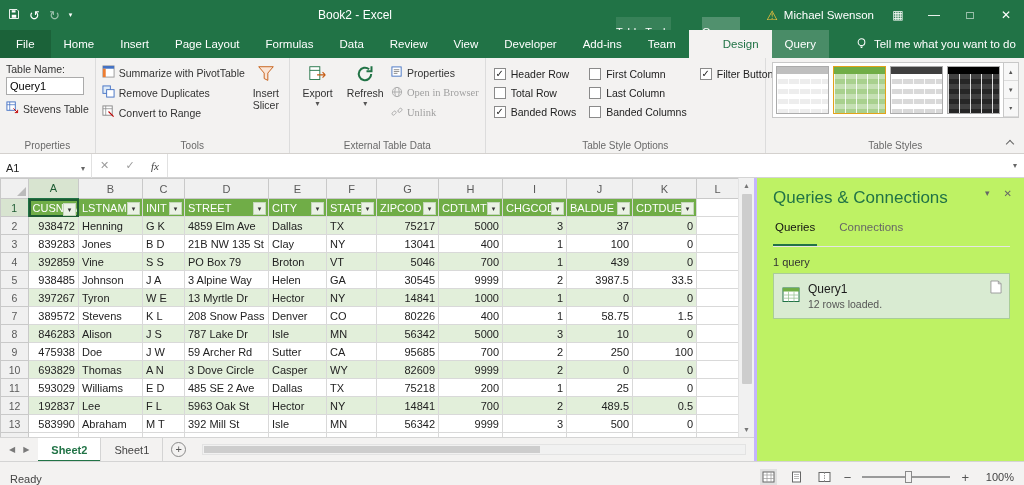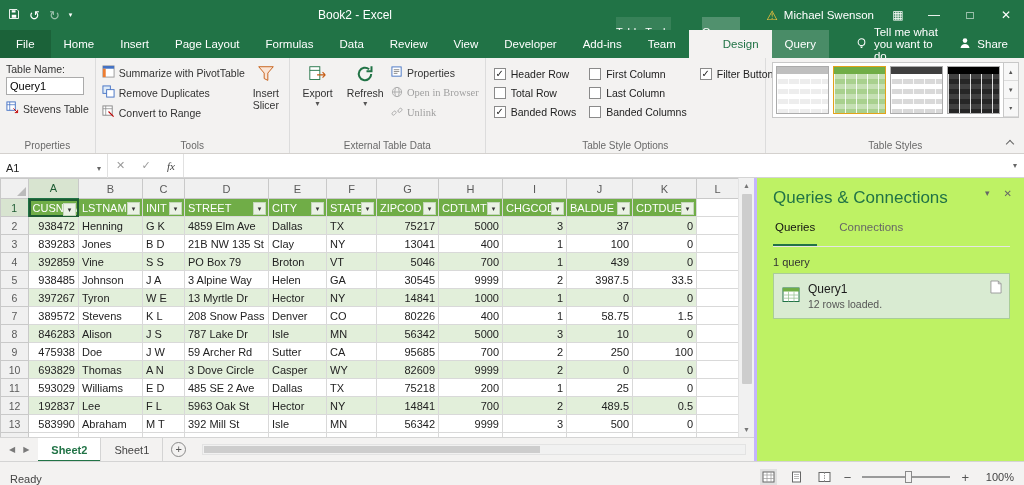--- a/index.html
+++ b/index.html
@@ -54,21 +54,21 @@
   .thumb.selcur{border:1px solid #E3A21A;box-shadow:0 0 0 1px #F5C97C inset;}
   .th-h{height:7px;flex:0 0 auto;}
   .th-b{flex:1;background-image:repeating-linear-gradient(90deg,rgba(255,255,255,.85) 0 1px,transparent 1px 11px),repeating-linear-gradient(180deg,var(--s1) 0 5px,var(--s2) 5px 10px);}
   .gscroll{width:15px;border:1px solid #C8C8C8;border-left:none;display:flex;flex-direction:column;background:#F7F7F7;height:56px;}
   .gscroll span{flex:1;display:flex;align-items:center;justify-content:center;font-size:6px;color:#555;border-bottom:1px solid #DCDCDC;}
   .collapse-btn{position:absolute;right:6px;bottom:4px;width:16px;height:14px;display:flex;align-items:center;justify-content:center;}
   .chev{width:6px;height:6px;border-left:1.5px solid #666;border-top:1.5px solid #666;transform:rotate(45deg);margin-top:3px;}
 
   
   .fbar{height:24px;background:#fff;border-bottom:1px solid #D4D4D4;display:flex;align-items:stretch;flex:0 0 auto;}
-  .namebox{width:108px;border-right:1px solid #E1E1E1;display:flex;align-items:center;padding:14px 6px;gap:4px;font-size:11px;color:#222;}
+  .namebox{width:92px;border-right:1px solid #E1E1E1;display:flex;align-items:center;padding:14px 6px;gap:4px;font-size:11px;color:#222;}
   .namebox .nbv{flex:1;}
   .nb-arr{font-size:8px;color:#666;}
   .fxbtns{width:76px;display:flex;align-items:center;justify-content:space-around;border-right:1px solid #E1E1E1;color:#9B9B9B;font-size:11px;}
   .fxbtns .fx{color:#444;font-style:italic;font-family:"Liberation Serif",serif;}
   .fmla{flex:1;background:#fff;}
   .fbar-end{width:18px;display:flex;align-items:center;justify-content:center;color:#666;font-size:8px;}
 
   
   .main{flex:1;display:flex;overflow:hidden;background:#fff;}
   .sheet-region{width:754px;flex:0 0 auto;position:relative;background:#fff;}
@@ -170,27 +170,20 @@
         <div class="rtab normal">Team</div>
         <div class="rtab active">Design</div>
         <div class="rtab contextual">Query</div>
       </div>
     <div class="tellme">
       <span><svg width="13" height="13" viewBox="0 0 14 14">
             <circle cx="7" cy="5.6" r="3.6" fill="none" stroke="#fff" stroke-width="1.1"></circle>
             <path d="M5.6 9.6h2.8M6.1 11.2h1.8" stroke="#fff" stroke-width="1.1"></path>
           </svg></span>
       <span>Tell me what you want to do</span>
-    </div>
-    <div class="share">
-      <span><svg width="12" height="12" viewBox="0 0 12 12">
-            <circle cx="6" cy="3.6" r="2.3" fill="#fff"></circle>
-            <path d="M1.5 11c.4-2.6 2.3-3.9 4.5-3.9s4.1 1.3 4.5 3.9z" fill="#fff"></path>
-          </svg></span>
-      <span>Share</span>
     </div>
   </div>
 
   <div class="ribbon">
 
     <div class="rgroup" style="width:96px;">
       <div class="tn-label">Table Name:</div>
       <input class="tn-input" value="Query1" style="">
       <button class="small-btn" style="margin-top:4px;">
         <span><svg width="13" height="13" viewBox="0 0 14 14">

